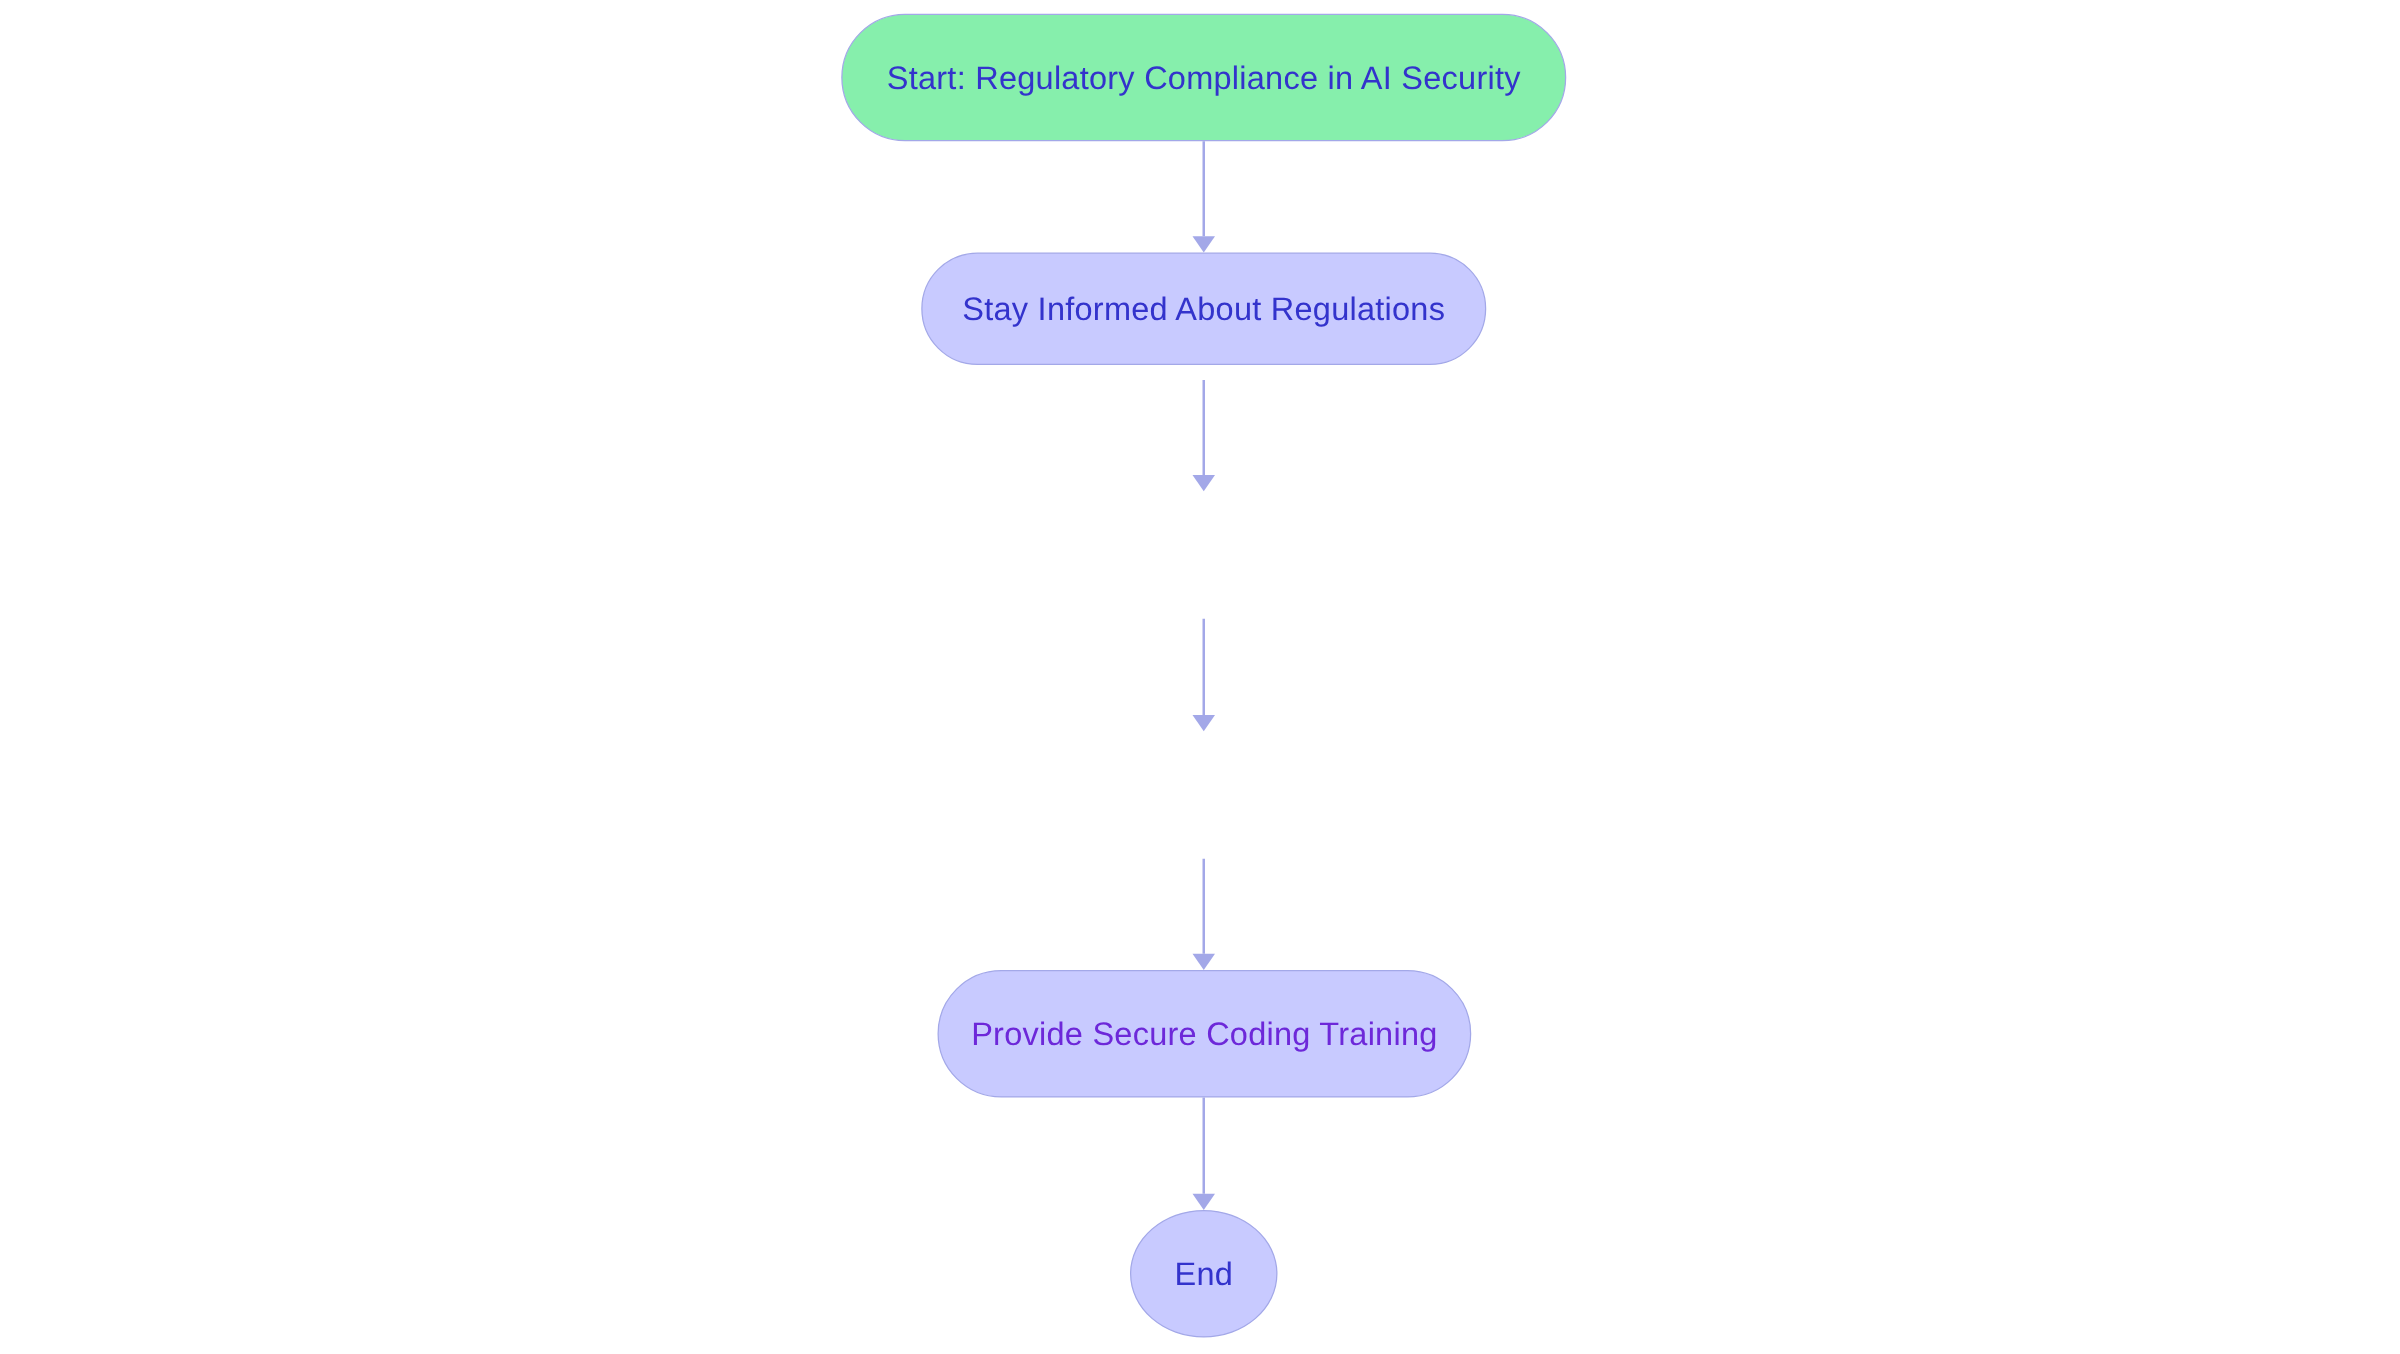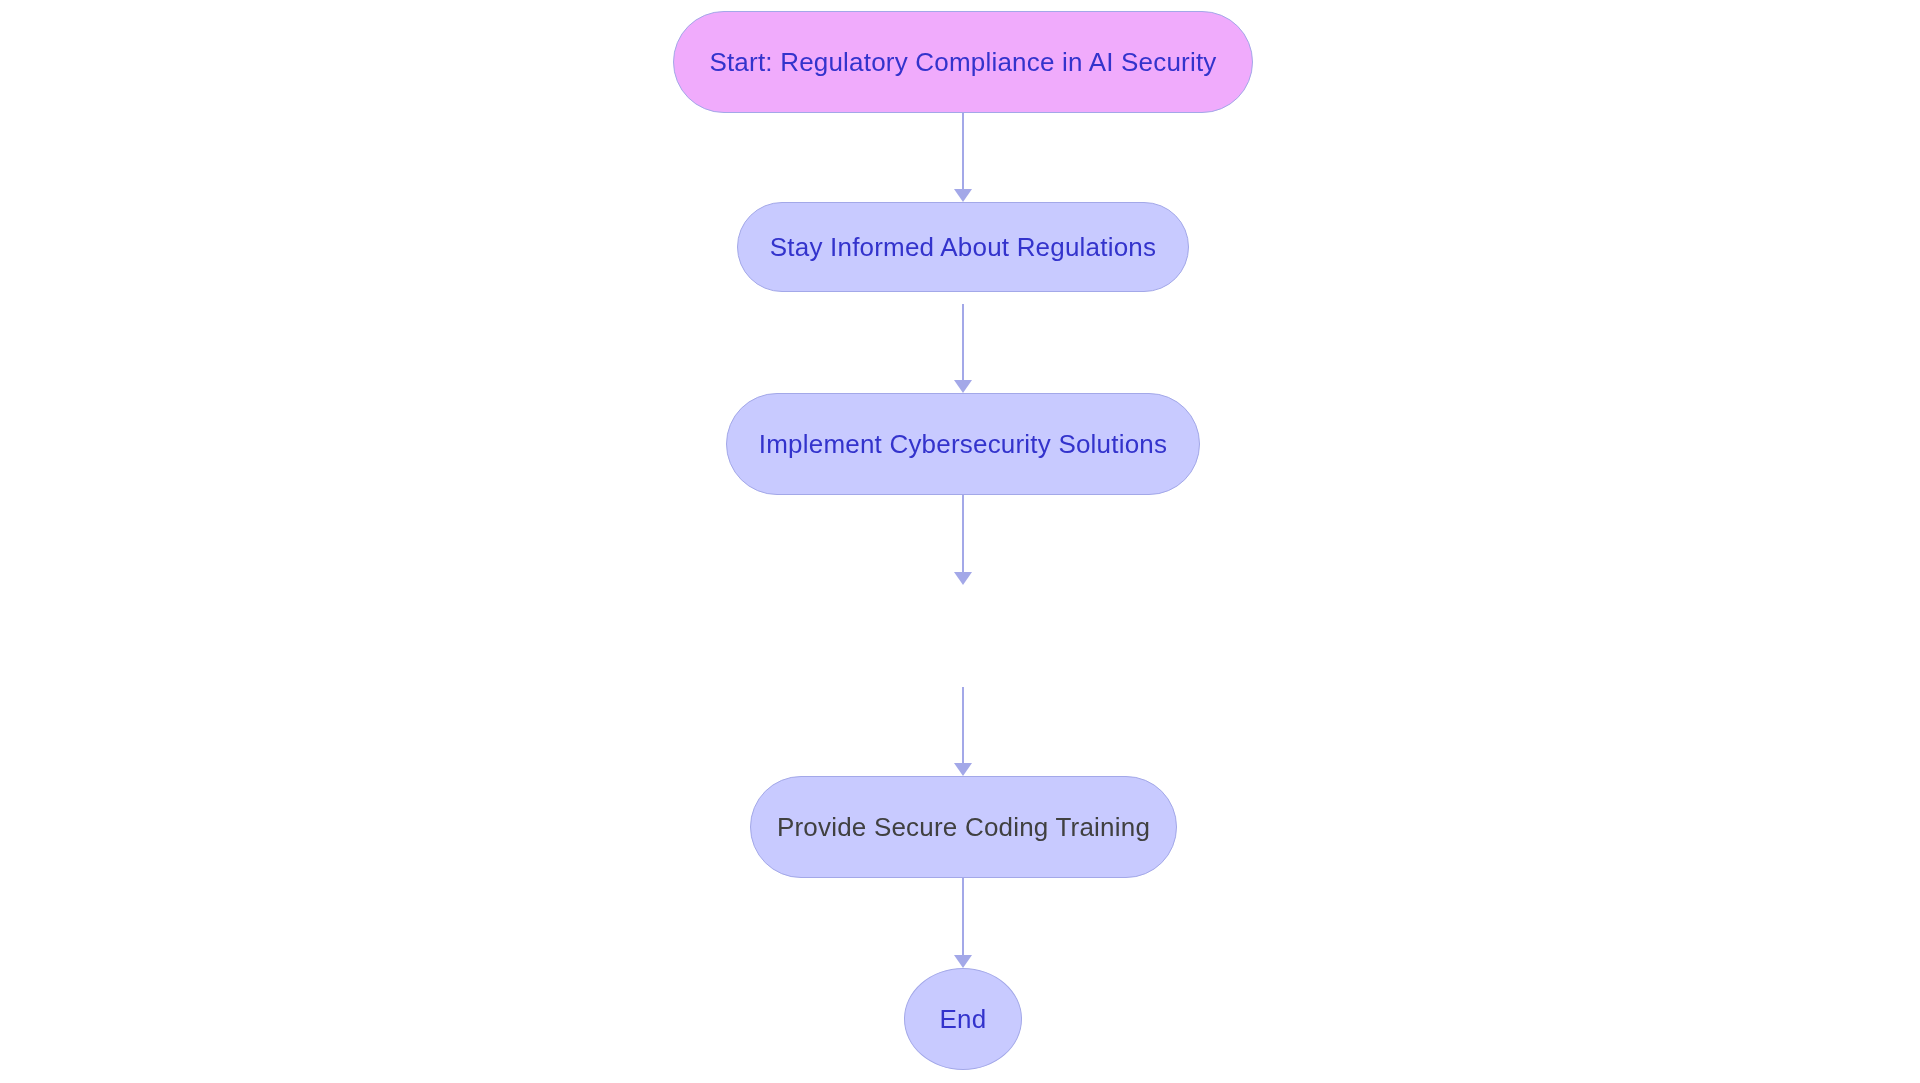--- a/index.html
+++ b/index.html
@@ -107,34 +107,31 @@
     </div>
     <div class="flow-edge" style="left: 943px; top: 687px; width: 40px; height: 89px;">
       <div class="edge-line" style="height: 76px; background: rgb(163, 168, 232);"></div>
       <div class="edge-head" style="top: 76px; border-top-color: rgb(163, 168, 232);"></div>
     </div>
     <div class="flow-edge" style="left: 943px; top: 878px; width: 40px; height: 90px;">
       <div class="edge-line" style="height: 77px; background: rgb(163, 168, 232);"></div>
       <div class="edge-head" style="top: 77px; border-top-color: rgb(163, 168, 232);"></div>
     </div>
 
-    <div class="flow-node pill" style="left: 673px; top: 11px; width: 580px; height: 102px; background: #f0abfc; border-color: rgb(163, 168, 232); color: rgb(51, 51, 204); border-radius: 51px;">
+    <div class="flow-node pill" style="left: 673px; top: 11px; width: 580px; height: 102px; background: #86efac; border-color: rgb(163, 168, 232); color: rgb(51, 51, 204); border-radius: 51px;">
       <span class="node-label">Start: Regulatory Compliance in AI Security</span>
     </div>
 
     <div class="flow-node pill" style="left: 737px; top: 202px; width: 452px; height: 90px; background: rgb(200, 202, 255); border-color: rgb(163, 168, 232); color: rgb(51, 51, 204); border-radius: 51px;">
       <span class="node-label">Stay Informed About Regulations</span>
     </div>
 
-    <div class="flow-node pill" style="left: 726px; top: 393px; width: 474px; height: 102px; background: rgb(200, 202, 255); border-color: rgb(163, 168, 232); color: rgb(51, 51, 204); border-radius: 51px;">
-      <span class="node-label">Implement Cybersecurity Solutions</span>
-    </div>
 
 
-    <div class="flow-node pill" style="left: 750px; top: 776px; width: 427px; height: 102px; background: rgb(200, 202, 255); border-color: rgb(163, 168, 232); color: #404040; border-radius: 51px;">
+    <div class="flow-node pill" style="left: 750px; top: 776px; width: 427px; height: 102px; background: rgb(200, 202, 255); border-color: rgb(163, 168, 232); color: #6d28d9; border-radius: 51px;">
       <span class="node-label">Provide Secure Coding Training</span>
     </div>
 
     <div class="flow-node terminal-end" style="left: 904px; top: 968px; width: 118px; height: 102px; background: rgb(200, 202, 255); border-color: rgb(163, 168, 232); color: rgb(51, 51, 204); border-radius: 50%;">
       <span class="node-label">End</span>
     </div>
 
   </div>
 </div>
 

